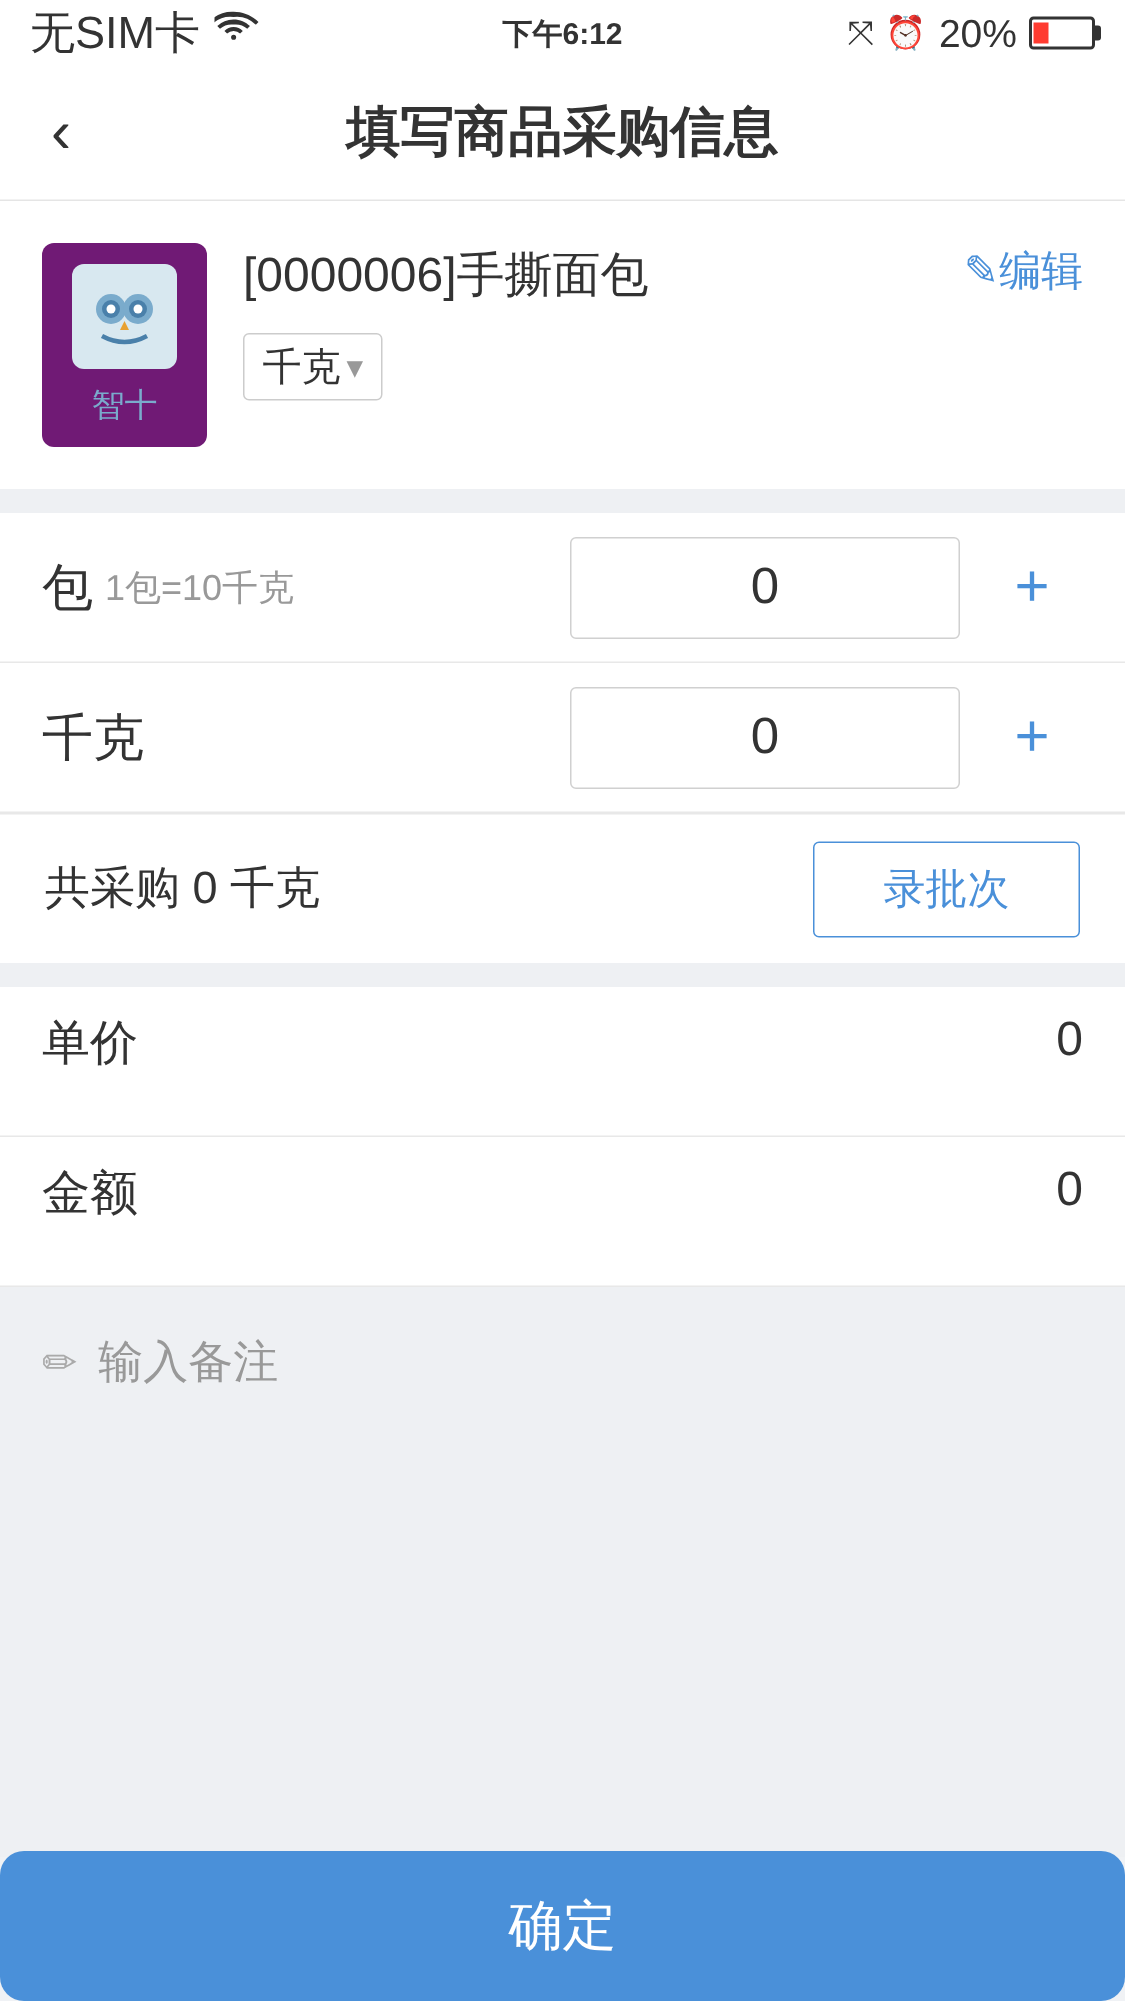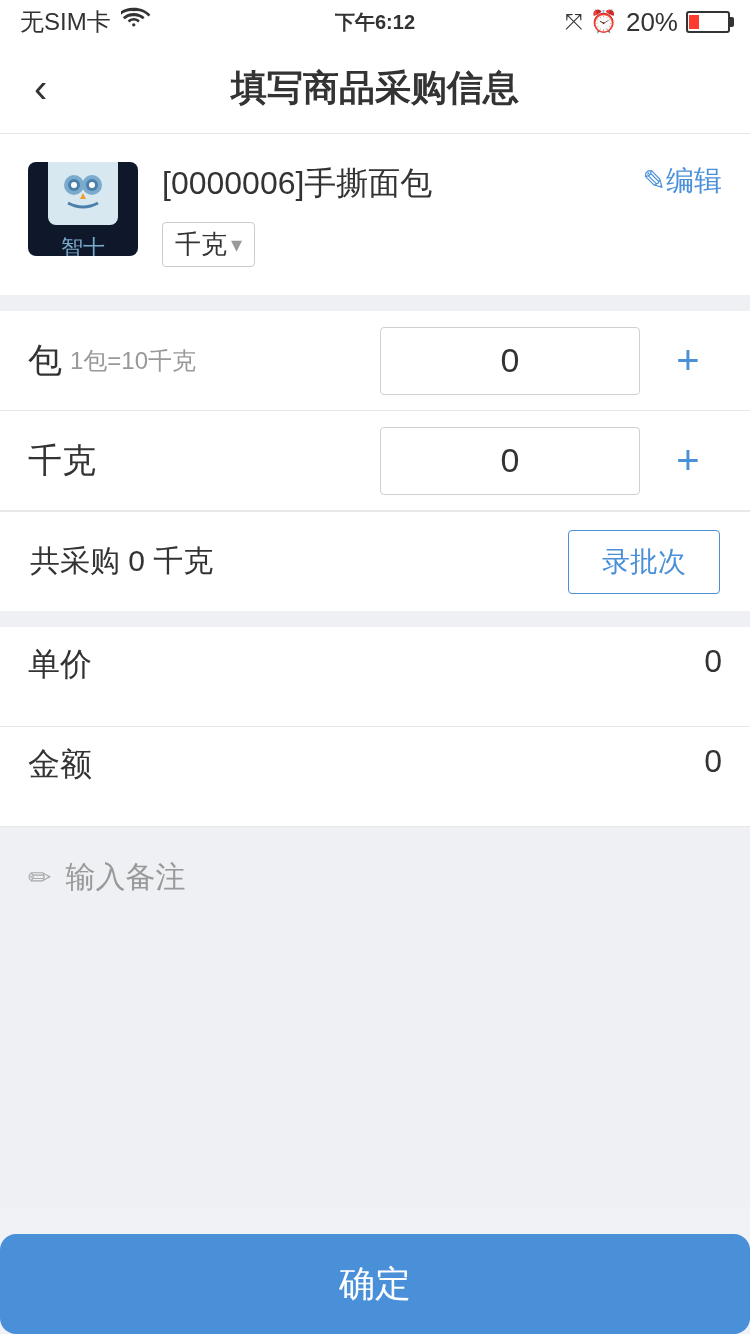--- a/index.html
+++ b/index.html
@@ -22,21 +22,21 @@
       align-items: center;
       justify-content: space-between;
       padding: 0 20px;
       font-size: 28px;
       font-weight: 500;
     }
     .status-left {
       display: flex;
       align-items: center;
       gap: 10px;
-      font-size: 24px;
+      font-size: 30px;
     }
     .status-center {
       font-size: 20px;
       font-weight: 600;
       position: absolute;
       left: 50%;
       transform: translateX(-50%);
     }
     .status-right {
       display: flex;
@@ -99,22 +99,22 @@
       background: #fff;
       margin-top: 0;
       padding: 28px 28px;
       display: flex;
       align-items: flex-start;
       gap: 24px;
       position: relative;
     }
     .product-logo {
       width: 110px;
-      height: 94px;
-      background: #0f172a;
+      height: 136px;
+      background: #701a75;
       border-radius: 8px;
       display: flex;
       align-items: center;
       justify-content: center;
       flex-shrink: 0;
       overflow: hidden;
     }
     .logo-inner {
       font-size: 48px;
       color: #5b8db8;
@@ -234,21 +234,21 @@
       height: 100px;
       background: #fff;
       border-top: 1px solid #e8e8e8;
     }
     .summary-label {
       font-size: 30px;
       color: #333;
     }
     .summary-spacer { flex: 1; }
     .record-btn {
-      width: 152px;
+      width: 178px;
       height: 64px;
       border: 1px solid #4a90d9;
       border-radius: 4px;
       display: flex;
       align-items: center;
       justify-content: center;
       color: #4a90d9;
       font-size: 28px;
       cursor: pointer;
     }

